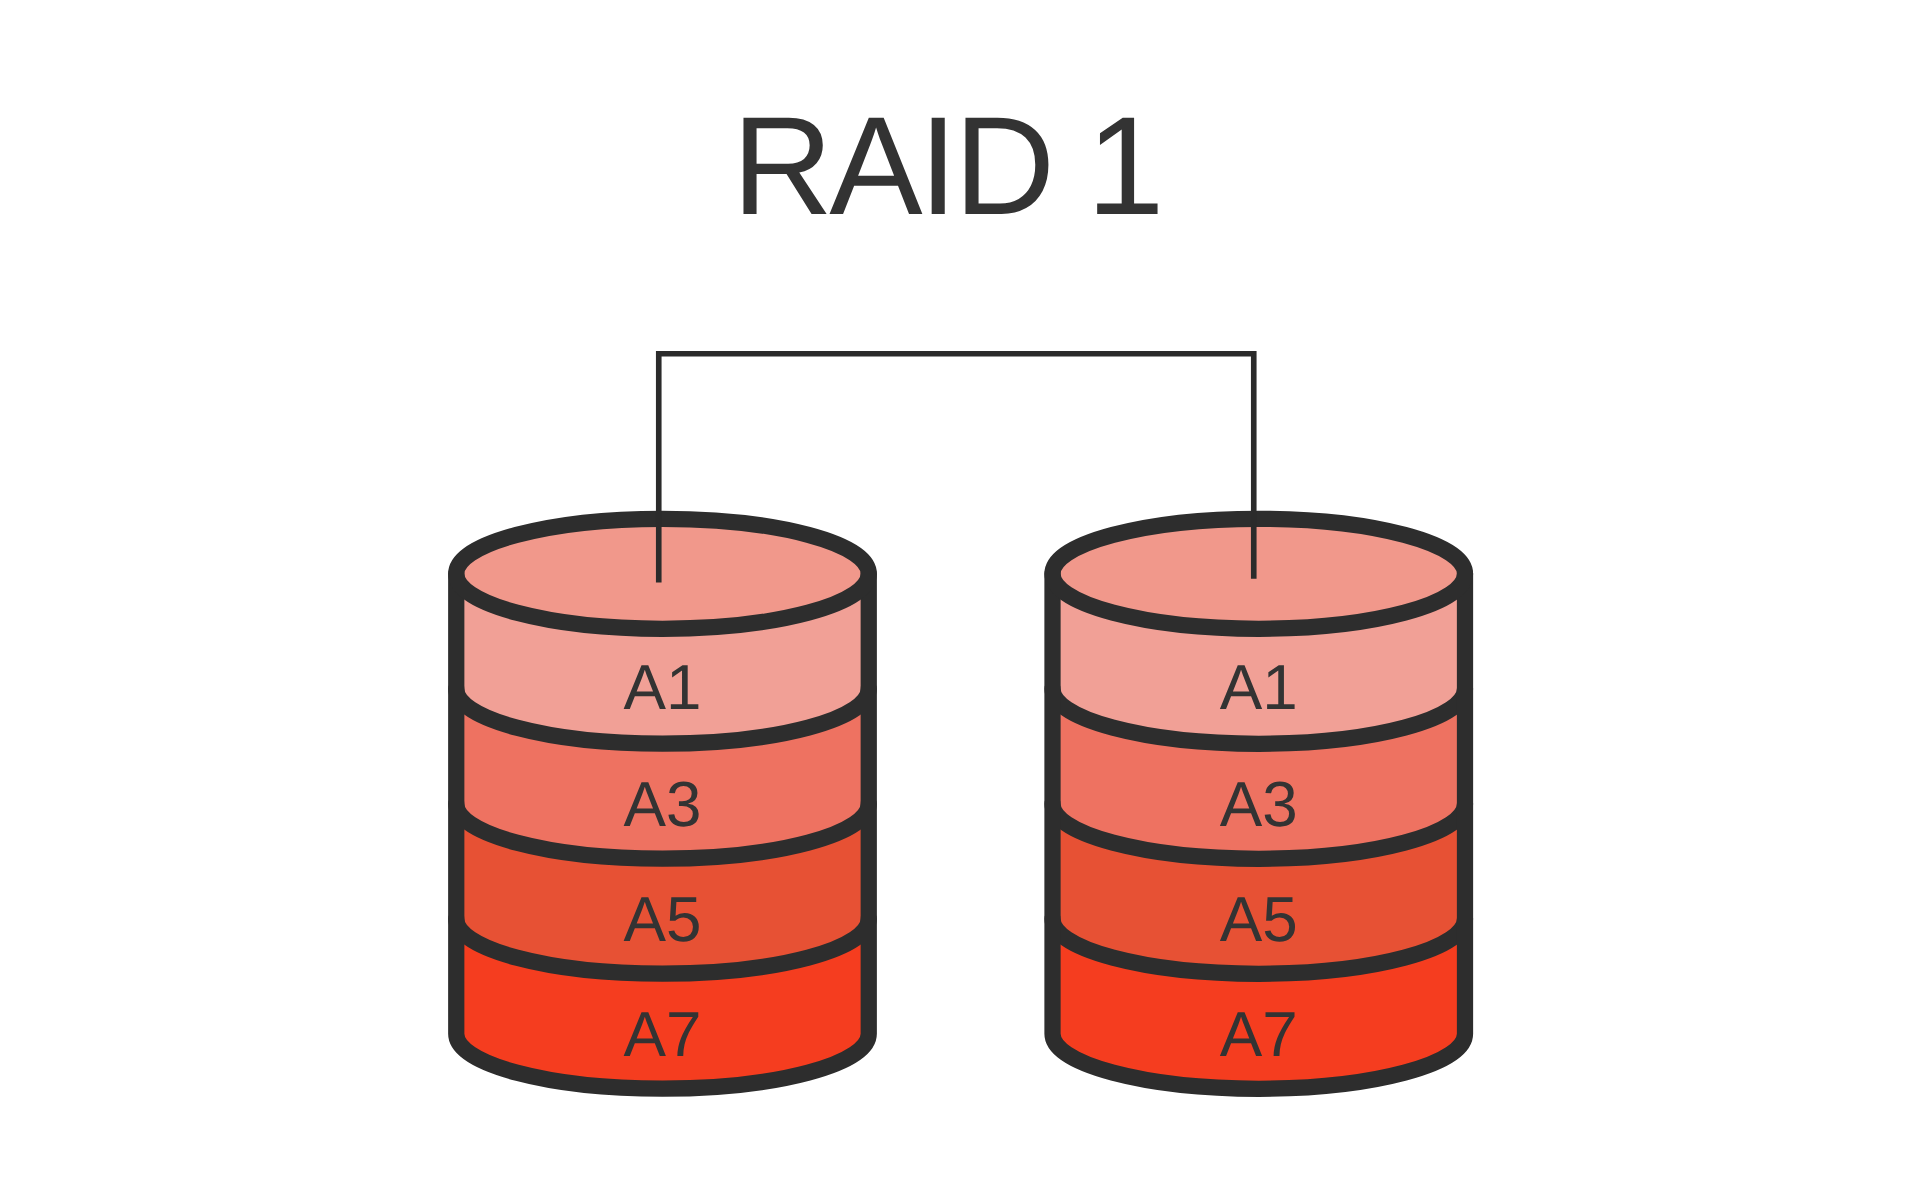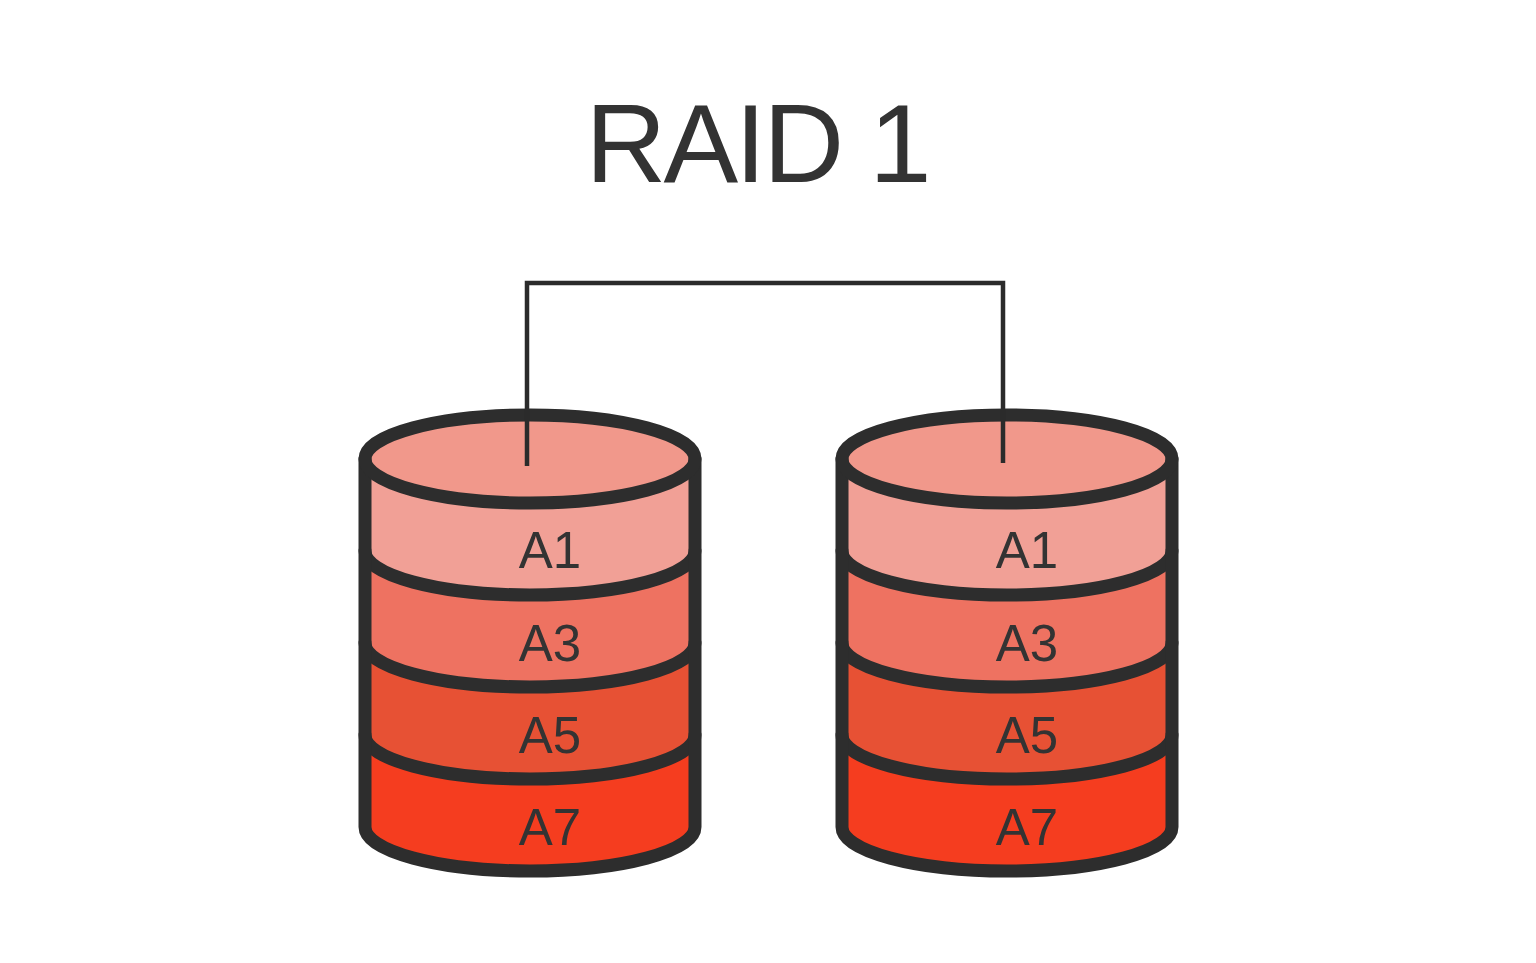--- a/index.html
+++ b/index.html
@@ -18,39 +18,38 @@
     background: #ffffff;
   }
   .diagram-svg {
     position: absolute;
     inset: 0;
     width: 1536px;
     height: 963px;
   }
   .title {
     position: absolute;
-    top: 88px;
+    top: 77px;
     left: 757px;
     transform: translateX(-50%);
     font-size: 112px;
     line-height: 1;
     letter-spacing: -3px;
     color: #333333;
     white-space: nowrap;
     user-select: none;
   }
   .block-label {
     position: absolute;
     transform: translate(-50%, -50%);
     font-size: 51px;
     line-height: 1;
     color: #333333;
     white-space: nowrap;
     user-select: none;
-    margin-left: 20px;
   }
 </style>
 </head>
 <body>
 
 <div class="stage">
 
   <div class="title">RAID 1</div>
 
   <svg class="diagram-svg" viewBox="0 0 1536 963" xmlns="http://www.w3.org/2000/svg">

